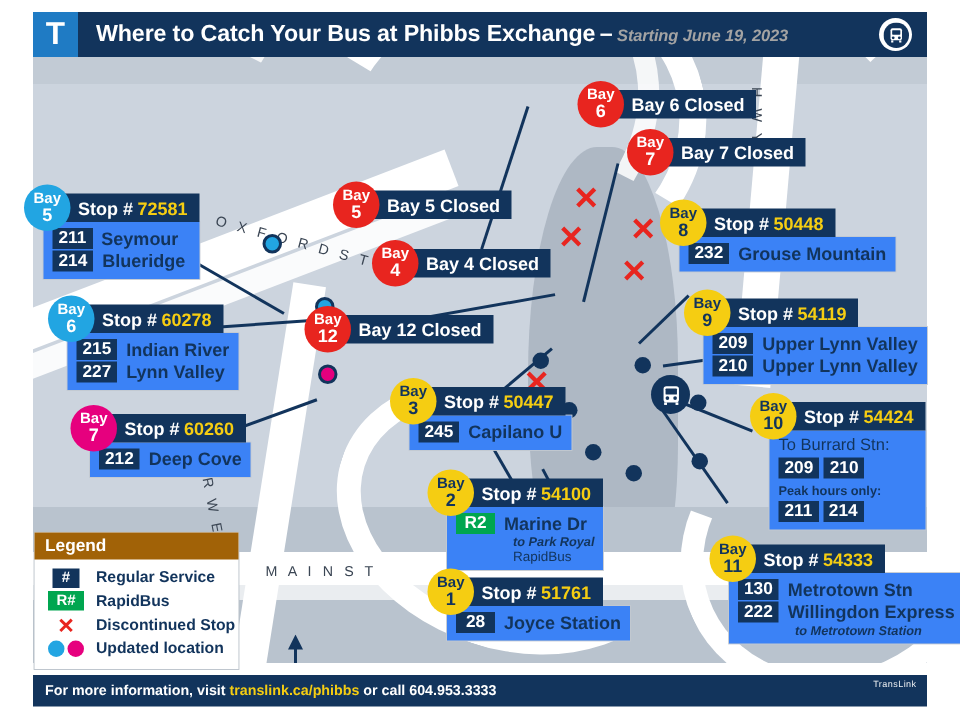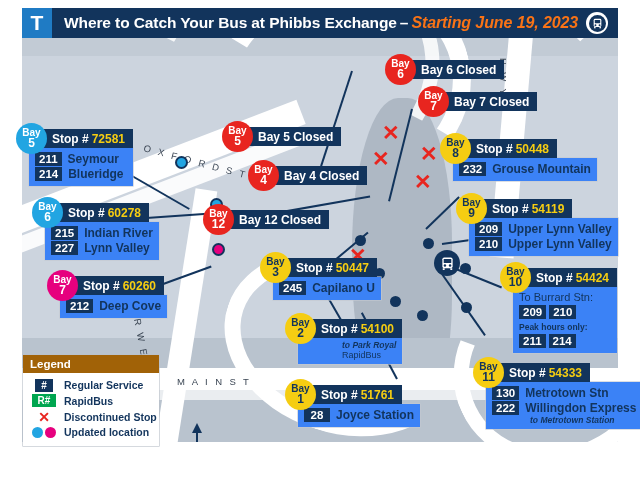--- a/index.html
+++ b/index.html
@@ -20,21 +20,21 @@
     color: #fff; font-size: 21px; font-weight: bold;
     display: flex; align-items: center; justify-content: center;
     font-family: "Liberation Sans", sans-serif;
   }
   .hdr-title {
     color: #fff; font-size: 15.5px; font-weight: bold; margin-left: 12px;
     white-space: nowrap; letter-spacing: -0.1px;
   }
   .hdr-dash { color: #fff; font-weight: bold; margin: 0 3px; }
   .hdr-date {
-    color: #f97316; font-size: 16px; font-weight: bold; font-style: italic;
+    color: #a3a3a3; font-size: 11px; font-weight: bold; font-style: italic;
   }
   .hdr-bus {
     position: absolute; right: 10px; top: 4px;
     width: 22px; height: 22px; border-radius: 50%;
     background: #fff; display: flex; align-items: center; justify-content: center;
   }
   .hdr-bus svg { display: block; }
 
   
   #map {
@@ -405,20 +405,24 @@
       <div class="bay-badge yellow">
         <span class="b-word">Bay</span>
         <span class="b-num">2</span>
       </div>
       <div class="stop-bar">
         <span>Stop #</span>
           <span class="stop-num">54100</span>
       </div>
     </div>
     <div class="routes">
+      <div class="route-row">
+        <span class="route-pill rapid">R2</span>
+        <span class="route-name">Marine Dr</span>
+      </div>
       <div class="route-sub">to Park Royal</div>
       <div class="route-sub2">RapidBus</div>
     </div>
   </div>
 
   <div class="panel" style="left:285px;top:385px;">
     <div class="panel-head">
       <div class="bay-badge yellow">
         <span class="b-word">Bay</span>
         <span class="b-num">1</span>
@@ -553,14 +557,18 @@
           <span class="key-dots">
             <span class="key-dot blue"></span>
             <span class="key-dot magenta"></span>
           </span>
         </span>
         <span class="legend-text">Updated location</span>
       </div>
     </div>
   </div>
 
+  <div id="footer">
+    <div class="foot-text"><span>For more information, visit </span><span class="foot-link">translink.ca/phibbs</span><span> or call 604.953.3333</span></div>
+    <div class="foot-logo">TransLink</div>
+  </div>
 
 </div>
 
 </body></html>

